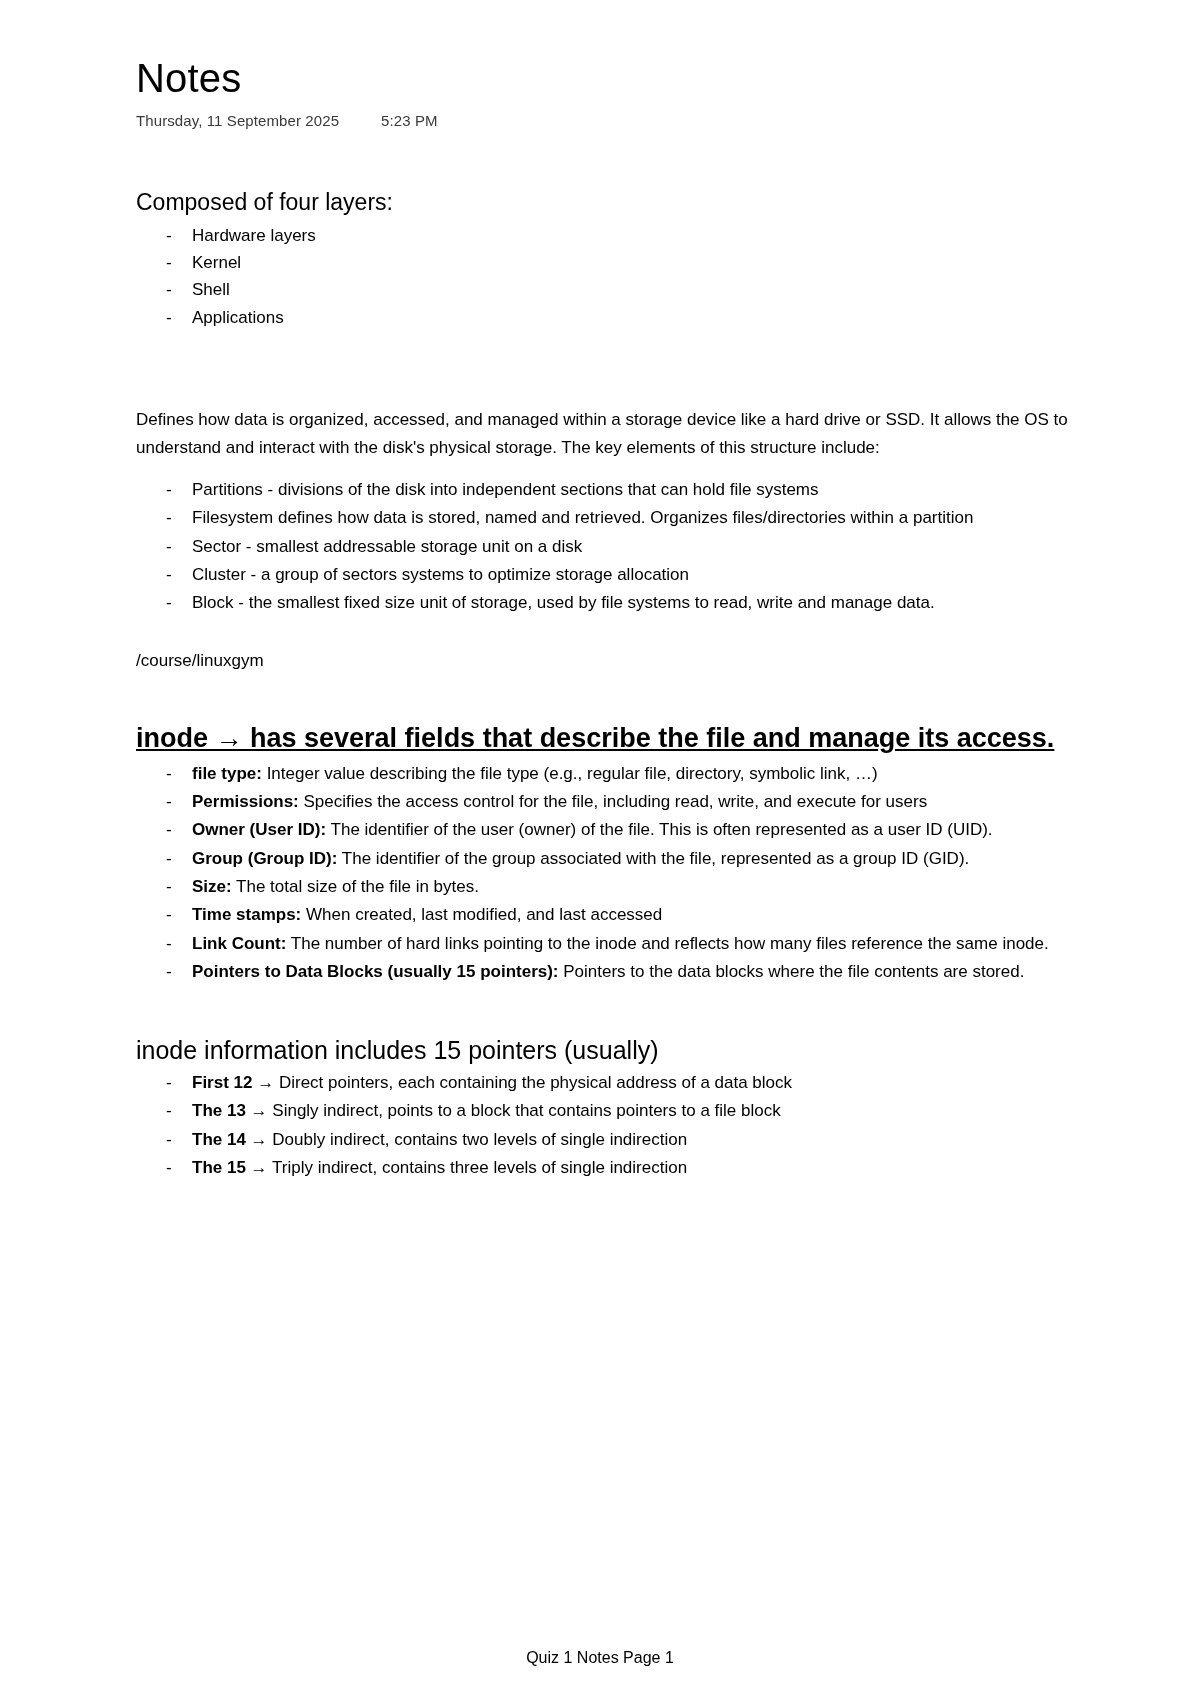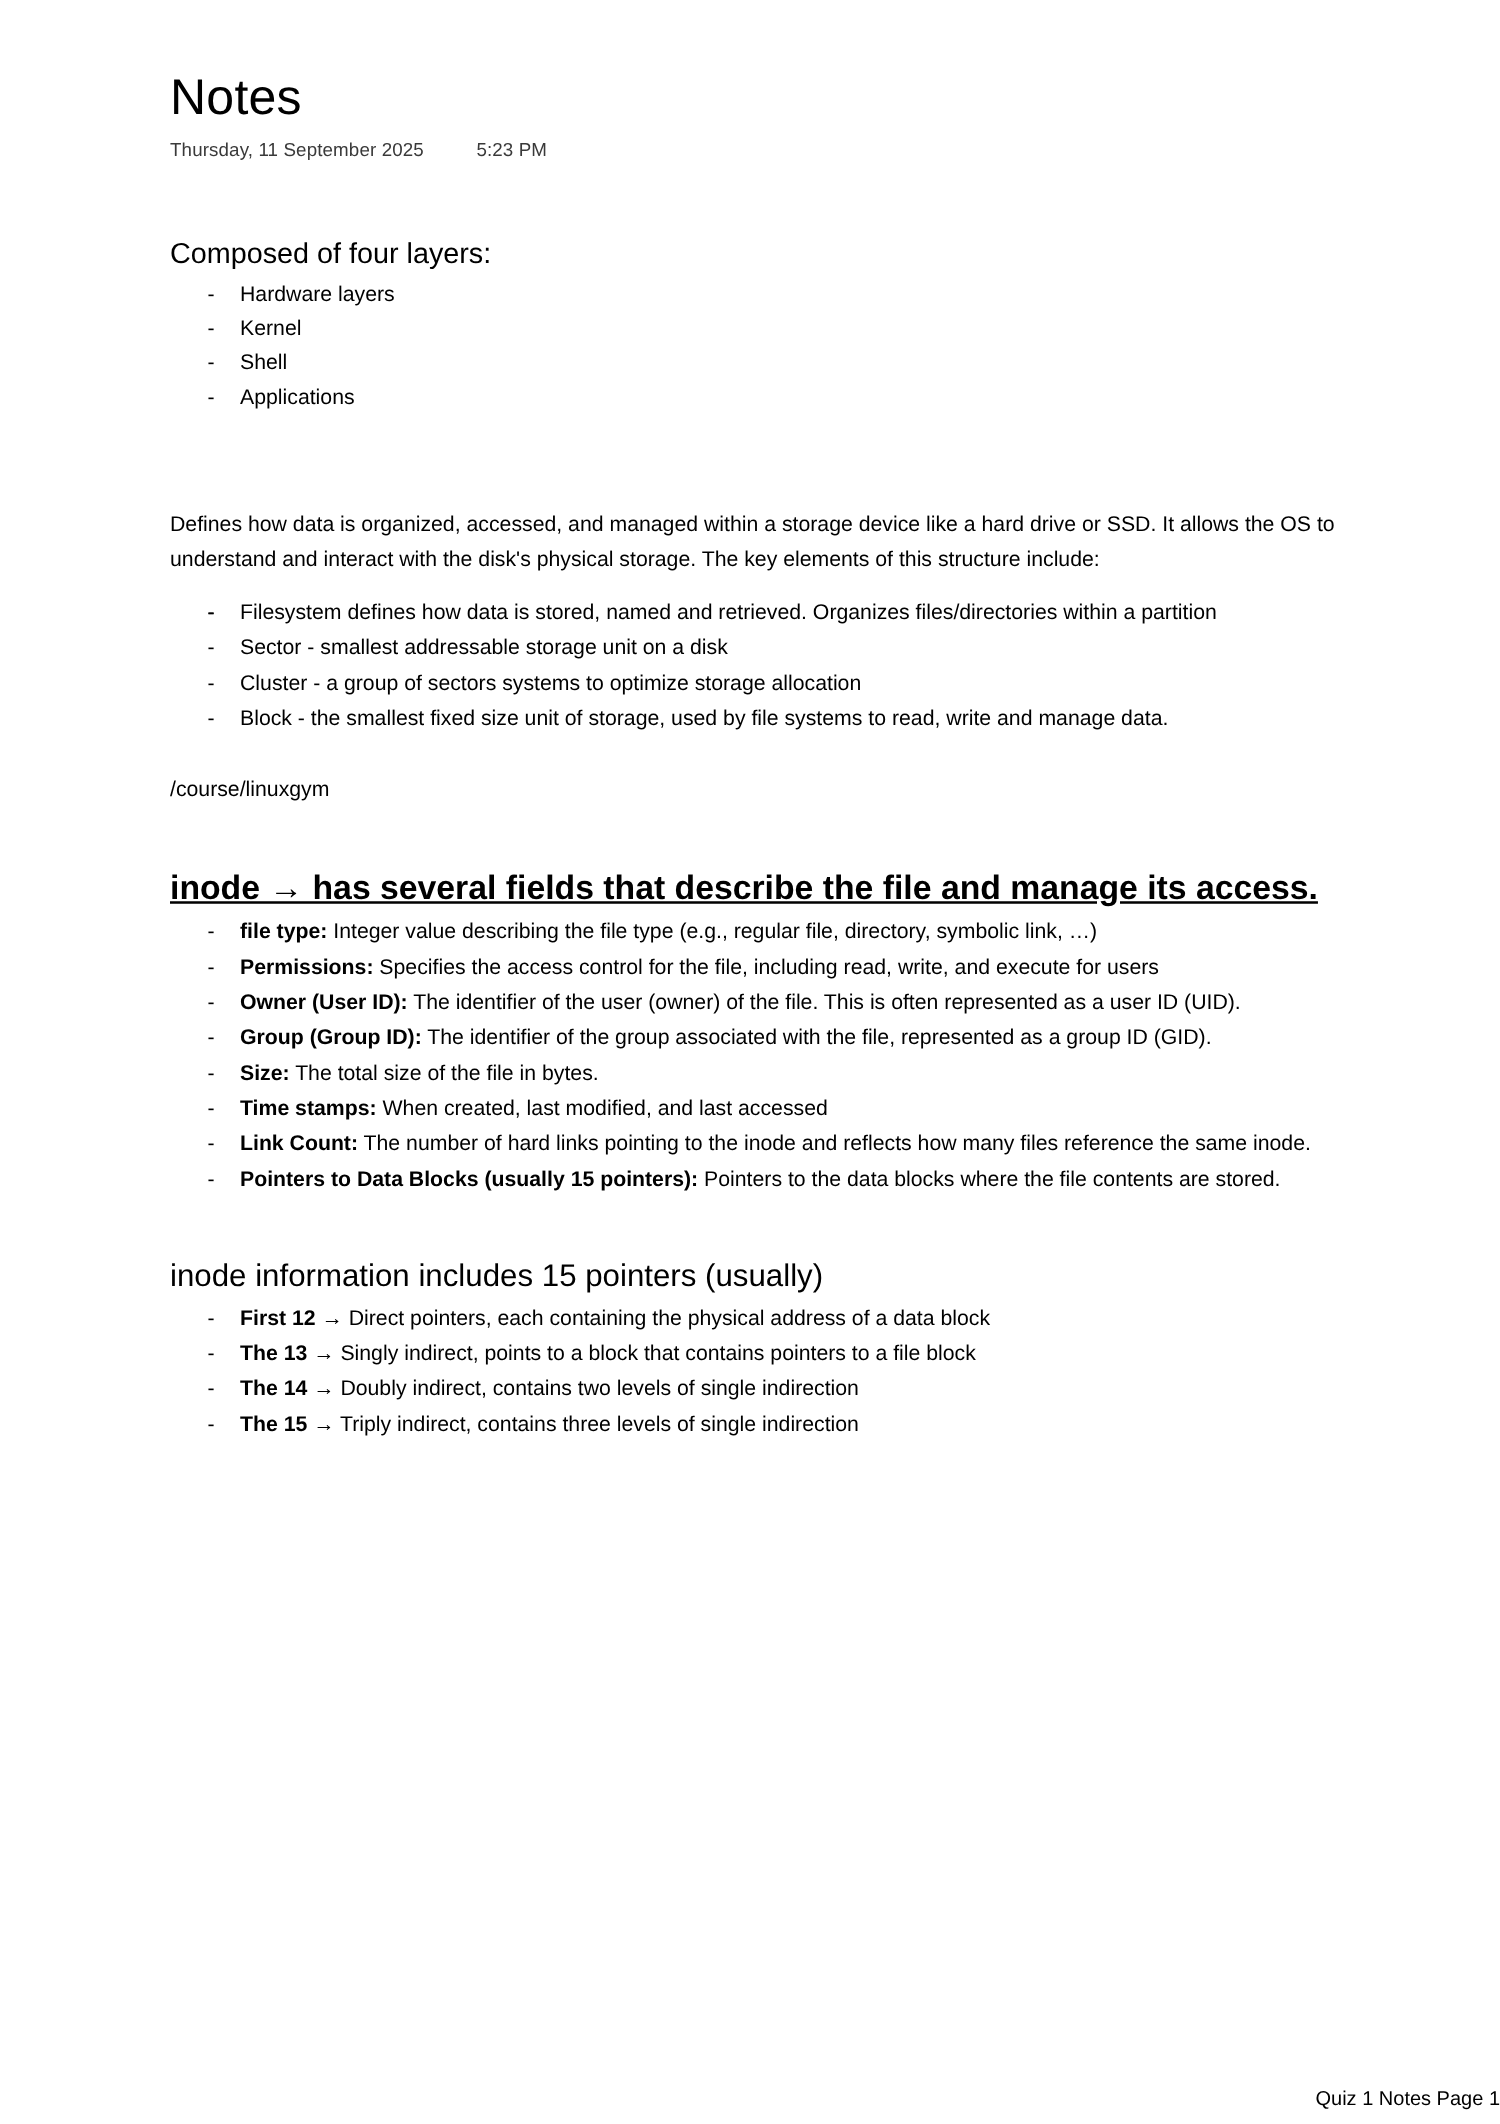--- a/index.html
+++ b/index.html
@@ -84,22 +84,22 @@
     font-weight: normal;
     line-height: 1.3;
     margin: 48px 0 4px 0;
   }
   .bold { font-weight: bold; }
 
   .footer {
     position: absolute;
     left: 0;
     right: 0;
-    bottom: 10px;
-    text-align: right;
+    bottom: 32px;
+    text-align: center;
     font-size: 16px;
     color: #000000;
   }
 </style>
 </head>
 <body>
 
 <div class="page">
 
   <h1 class="note-title">Notes</h1>
@@ -116,21 +116,21 @@
     <li><span class="dash">-</span><span>Applications</span></li>
   </ul>
 
   <div class="gap-lg"></div>
 
   <p class="para">Defines how data is organized, accessed, and managed within a storage device like a hard drive or SSD. It allows the OS to understand and interact with the disk's physical storage. The key elements of this structure include:</p>
 
   <div class="gap-xs"></div>
 
   <ul class="dashlist">
-    <li><span class="dash">-</span></li>
+    <li><span class="dash">-</span><span>Partitions - divisions of the disk into independent sections that can hold file systems</span></li>
     <li><span class="dash">-</span><span>Filesystem defines how data is stored, named and retrieved. Organizes files/directories within a partition</span></li>
     <li><span class="dash">-</span><span>Sector - smallest addressable storage unit on a disk</span></li>
     <li><span class="dash">-</span><span>Cluster - a group of sectors systems to optimize storage allocation</span></li>
     <li><span class="dash">-</span><span>Block - the smallest fixed size unit of storage, used by file systems to read, write and manage data.</span></li>
   </ul>
 
   <div class="gap-md"></div>
 
   <p class="para">/course/linuxgym</p>
 

